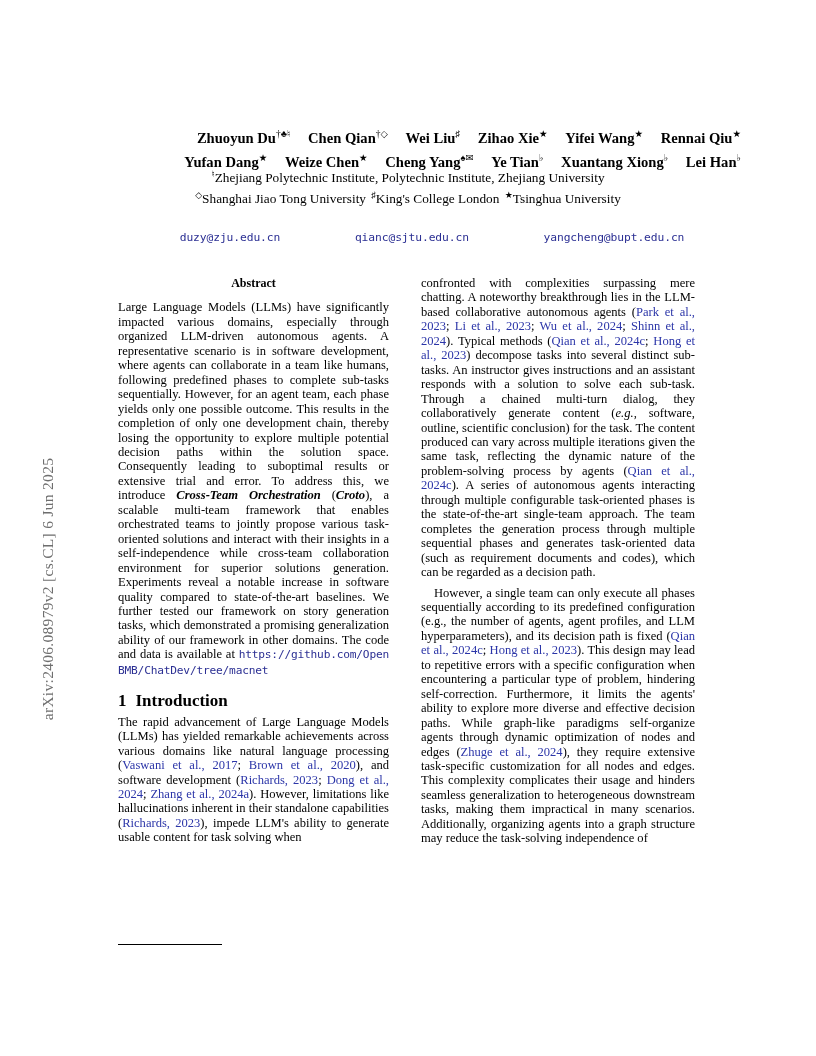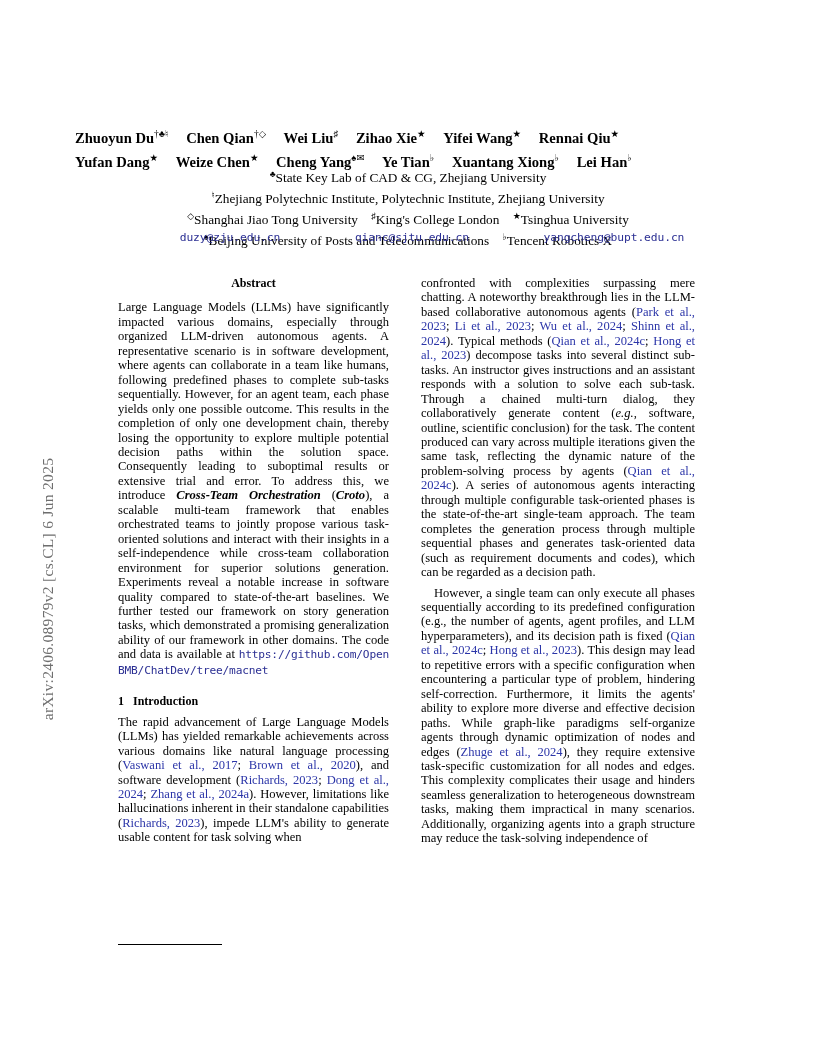--- a/index.html
+++ b/index.html
@@ -44,40 +44,40 @@
     font-weight: bold;
     letter-spacing: 0.1px;
   }
 
   
   .authors {
     position: absolute;
     left: 68px;
     top: 124px;
     width: 680px;
-    text-align: left;
+    text-align: right;
     font-size: 14.6px;
     font-weight: bold;
     line-height: 20px;
   }
   .authors .auth { white-space: nowrap; margin: 0 7px; }
   .authors sup { font-weight: normal; font-size: 9.5px; vertical-align: super; }
 
   
   .affils {
     position: absolute;
     left: 68px;
     top: 166px;
     width: 680px;
     text-align: center;
     font-size: 13.3px;
     line-height: 16.4px;
   }
   .affils .aff { white-space: nowrap; }
-  .affils .aff + .aff { margin-left: 10px; }
+  .affils .aff + .aff { margin-left: 2px; }
   .affils sup { font-size: 9px; vertical-align: super; }
 
   
   .emails {
     position: absolute;
     left: 68px;
     top: 231px;
     width: 680px;
     text-align: center;
     font-family: "DejaVu Sans Mono", "Liberation Mono", monospace;
@@ -103,21 +103,21 @@
   .abs-head {
     text-align: center;
     font-size: 12px;
     font-weight: bold;
     margin: 0 0 10px 0;
   }
   .para { margin: 0; text-indent: 0; }
   .para + .para { margin-top: 6px; text-indent: 13px; }
 
   .sec-head {
-    font-size: 12px;
+    font-size: 17px;
     font-weight: bold;
     margin: 16px 0 6px 0;
     text-align: left;
   }
   .sec-head .num { margin-right: 9px; }
 
   .cite { color: #2b35a8; }
   .url {
     font-family: "DejaVu Sans Mono", "Liberation Mono", monospace;
     font-size: 11.2px;
@@ -169,33 +169,26 @@
       <span class="auth"><span>Weize Chen</span><sup>★</sup></span>
       <span class="auth"><span>Cheng Yang</span><sup>♠✉</sup></span>
       <span class="auth"><span>Ye Tian</span><sup>♭</sup></span>
       <span class="auth"><span>Xuantang Xiong</span><sup>♭</sup></span>
       <span class="auth"><span>Lei Han</span><sup>♭</sup></span>
     </div>
   </div>
 
   <div class="affils">
     <div>
-      <span class="aff"><sup>♣</sup><span>State Key Lab of CAD &amp; CG, Zhejiang University</span></span>
-    </div>
-    <div>
       <span class="aff"><sup>♮</sup><span>Zhejiang Polytechnic Institute, Polytechnic Institute, Zhejiang University</span></span>
     </div>
     <div>
       <span class="aff"><sup>◇</sup><span>Shanghai Jiao Tong University</span></span>
       <span class="aff"><sup>♯</sup><span>King's College London</span></span>
       <span class="aff"><sup>★</sup><span>Tsinghua University</span></span>
-    </div>
-    <div>
-      <span class="aff"><sup>♠</sup><span>Beijing University of Posts and Telecommunications</span></span>
-      <span class="aff"><sup>♭</sup><span>Tencent Robotics X</span></span>
     </div>
   </div>
 
   <div class="emails">
     <span class="em">duzy@zju.edu.cn</span>
     <span class="em">qianc@sjtu.edu.cn</span>
     <span class="em">yangcheng@bupt.edu.cn</span>
   </div>
 
   <div class="col col-left">

